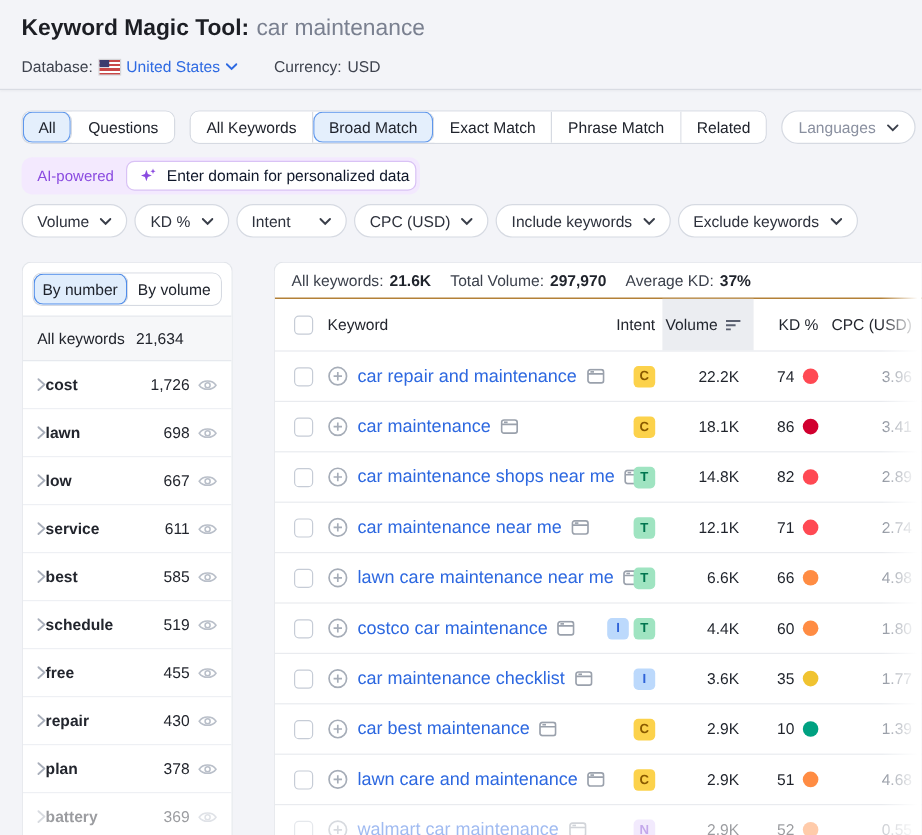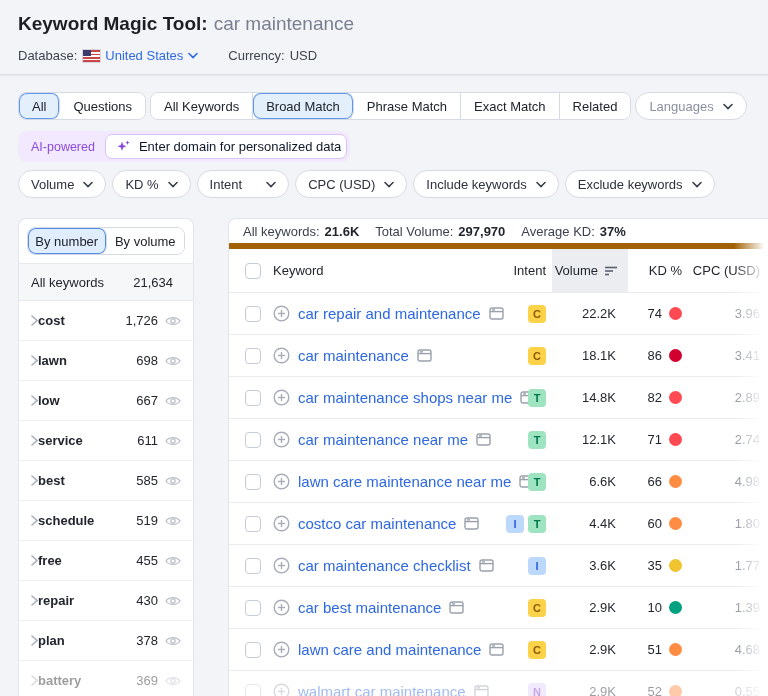--- a/index.html
+++ b/index.html
@@ -21,21 +21,21 @@
   .meta-row { position:absolute; left:18px; top:48px; display:flex; align-items:center; font-size:13px; color:#3e434e; }
   .db-select { display:inline-flex; align-items:center; gap:5px; margin-left:6px; cursor:pointer; }
   .db-select .db-val { color:#2e6ae2; }
   .flag { width:17px; height:12px; position:relative; display:inline-block;
           background:repeating-linear-gradient(to bottom,#c94747 0 1.75px,#ffffff 1.75px 3.5px);
           box-shadow:0 0 0 1px rgba(0,0,0,.12); }
   .flag::after { content:""; position:absolute; left:0; top:0; width:8px; height:6px; background:#3c3b6e; }
   .currency { margin-left:30px; display:inline-flex; gap:5px; }
 
   
-  .tabs-row { position:absolute; top:92px; left:18px; display:flex; gap:4px; align-items:center; }
+  .tabs-row { position:absolute; top:92px; left:18px; display:flex; gap:12px; align-items:center; }
   .seg-group { display:flex; border:1px solid #d6dae2; border-radius:8px; overflow:hidden; background:#fff; height:28px; }
   .seg { border:none; background:#fff; font-family:inherit; font-size:13px; color:#20242d;
          padding:0 13px; height:100%; border-right:1px solid #d6dae2; cursor:pointer; white-space:nowrap; }
   .seg:last-child { border-right:none; }
   .seg.selected { background:#e4effc; box-shadow:inset 0 0 0 1px #5e97ec; border-radius:8px; }
   .lang-pill { display:flex; align-items:center; gap:9px; height:28px; padding:0 13px;
                background:#fff; border:1px solid #d6dae2; border-radius:14px; font-family:inherit;
                font-size:13px; color:#8a90a0; cursor:pointer; }
 
   
@@ -57,33 +57,33 @@
   .sidebar { position:absolute; left:18px; top:218px; width:176px; bottom:0;
              background:#fff; border:1px solid #e2e5ea; border-bottom:none;
              border-radius:8px 8px 0 0; overflow:hidden; }
   .toggle { margin:8px; display:flex; border:1px solid #d6dae2; border-radius:8px; overflow:hidden; height:28px; background:#fff; }
   .toggle-btn { flex:1; border:none; background:#fff; font-family:inherit; font-size:13px; color:#20242d;
                 cursor:pointer; border-right:1px solid #d6dae2; }
   .toggle-btn:last-child { border-right:none; }
   .toggle-btn.selected { background:#e0edfc; box-shadow:inset 0 0 0 1px #4f8ce9; border-radius:8px; }
   .all-row { height:38px; background:#f6f7f9; border-top:1px solid #e6e9ee; border-bottom:1px solid #e6e9ee;
              display:flex; align-items:center; justify-content:space-between; padding:0 12px; font-size:13px; cursor:pointer; }
-  .all-row .val { margin-right:8px; }
+  .all-row .val { margin-right:28px; }
   .group-item { height:40px; display:flex; align-items:center; padding:0 12px;
                 border-bottom:1px solid #eef0f4; font-size:13px; cursor:pointer; }
   .group-item .g-label { margin-left:0;font-weight:bold; }
   .group-item .g-count { margin-left:auto; margin-right:7px; }
   .faded { opacity:.45; }
 
   
   .table-panel { position:absolute; left:228px; top:218px; right:0; bottom:0;
                  background:#fff; border:1px solid #e2e5ea; border-right:none; border-bottom:none;
                  border-radius:8px 0 0 0; overflow:hidden; }
   .summary { height:30px; display:flex; align-items:center; gap:16px; padding:0 14px;
-             font-size:13px; color:#3c414c; border-bottom:6px solid #a16207; white-space:nowrap; }
+             font-size:13px; color:#3c414c; border-bottom:1px solid #a16207; white-space:nowrap; }
   .summary b { color:#1f232b; margin-left:5px; }
   .sum-pair { display:flex; align-items:center; }
 
   .thead { height:44px; display:flex; align-items:center; border-bottom:1px solid #e8eaef;
            font-size:13px; color:#23262e; }
   .trow  { height:42px; display:flex; align-items:center; border-bottom:1px solid #e9ebef; font-size:13px; }
 
   .c-check { flex:0 0 44px; display:flex; align-items:center; padding-left:16px; }
   .checkbox { width:16px; height:16px; border:1px solid #c6ccd6; border-radius:4px; background:#fff; display:inline-block; cursor:pointer; }
   .c-kw { flex:1 1 auto; min-width:0; display:flex; align-items:center; gap:8px; white-space:nowrap; overflow:visible; }
@@ -129,22 +129,22 @@
   </header>
 
   <div class="tabs-row">
     <div class="seg-group" id="tab-group-1">
         <button class="seg selected">All</button>
         <button class="seg">Questions</button>
       </div>
     <div class="seg-group" id="tab-group-2">
         <button class="seg">All Keywords</button>
         <button class="seg selected">Broad Match</button>
+        <button class="seg">Exact Match</button>
         <button class="seg">Phrase Match</button>
-        <button class="seg">Exact Match</button>
         <button class="seg">Related</button>
       </div>
     <button class="lang-pill">
       <span>Languages</span>
       <svg width="10" height="7" viewBox="0 0 10 7">
           <path d="M1 1.5 L5 5.5 L9 1.5" fill="none" stroke="#3a3f4a" stroke-width="1.6" stroke-linecap="round"></path>
         </svg>
     </button>
   </div>
 

